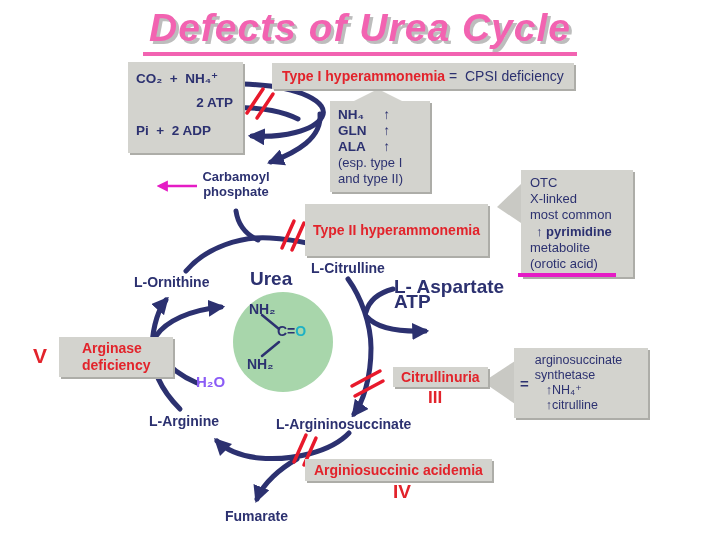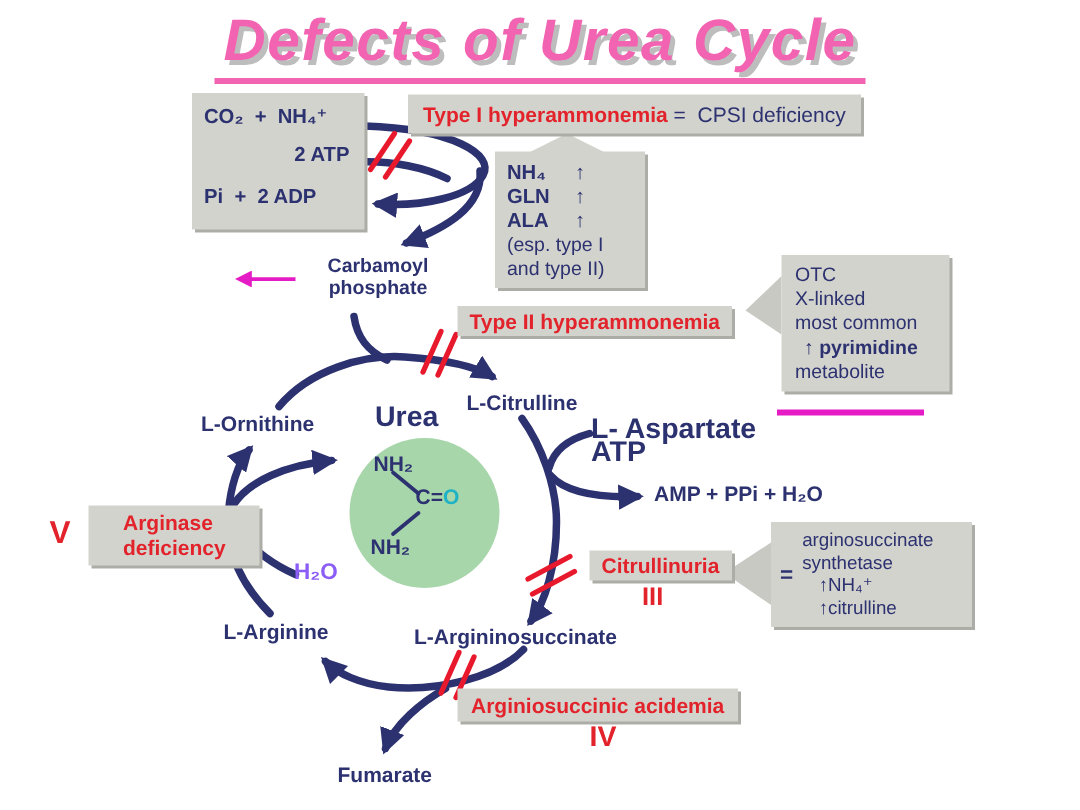--- a/index.html
+++ b/index.html
@@ -37,21 +37,21 @@
            font-size:13px;line-height:16.2px;color:#2c3170;}
   .otc-box .ind{padding-left:6px;}
   .otc-bar{left:518px;top:273px;width:98px;height:4px;background:#e51cc5;z-index:4;}
   
   .syn-box{left:514px;top:348px;width:124px;padding:5px 4px 5px 6px;z-index:3;display:flex;align-items:center;
            font-size:12.5px;color:#2c3170;}
   .syn-eq{font-size:15px;font-weight:bold;margin-right:6px;}
   .syn-lines{line-height:15px;}
   .syn-lines .ind{padding-left:11px;}
   
-  .red-box{padding:2px 8px;z-index:3;font-size:14px;}
+  .red-box{padding:18px 8px;z-index:3;font-size:14px;}
   .two-line{line-height:17px;}
   
   .lbl{position:absolute;color:#2c3170;font-weight:bold;font-size:19px;white-space:nowrap;z-index:3;}
   .lbl14{font-size:14px;}
   
   .circle{position:absolute;left:233px;top:292px;width:100px;height:100px;border-radius:50%;
           background:#a8d6ab;z-index:1;}
   svg.layer{position:absolute;left:0;top:0;z-index:2;}
 </style>
 </head>
@@ -148,41 +148,41 @@
     </div>
     <div class="mrow">
       <span>ALA</span>
       <span class="uparr">↑</span>
     </div>
     <div class="note">(esp. type I</div>
     <div class="note">and type II)</div>
   </div>
 
 
-  <div class="abs navy bold" style="left:212px;top:169px;width:80px;text-align:center;font-size:13px;line-height:15px;z-index:3;">
+  <div class="abs navy bold" style="left:196px;top:169px;width:80px;text-align:center;font-size:13px;line-height:15px;z-index:3;">
     <div>Carbamoyl</div>
     <div>phosphate</div>
   </div>
 
   <div class="abs gray red-box red" style="left:305px;top:204px;">Type II hyperammonemia</div>
 
   <div class="abs gray otc-box">
     <div>OTC</div>
     <div>X-linked</div>
     <div>most common</div>
     <div class="ind bold">↑ pyrimidine</div>
     <div>metabolite</div>
+    <div>(orotic acid)</div>
   </div>
   <div class="abs otc-bar"></div>
 
   <div class="lbl lbl14" style="left:134px;top:274px;">L-Ornithine</div>
   <div class="lbl lbl14" style="left:311px;top:260px;">L-Citrulline</div>
   <div class="lbl" style="left:394px;top:276px;">L- Aspartate</div>
   <div class="lbl" style="left:394px;top:291px;">ATP</div>
-  <div class="lbl lbl14" style="left:436px;top:321px;">AMP + PPi + H₂O</div>
   <div class="lbl lbl14" style="left:276px;top:416px;">L-Argininosuccinate</div>
   <div class="lbl lbl14" style="left:149px;top:413px;">L-Arginine</div>
   <div class="lbl lbl14" style="left:225px;top:508px;">Fumarate</div>
   <div class="abs blue bold" style="left:196px;top:373px;font-size:15px;z-index:3;">H₂O</div>
 
   <div class="abs navy bold" style="left:250px;top:268px;font-size:19px;z-index:3;">Urea</div>
   <div class="lbl" style="left:249px;top:301px;font-size:14px;">NH₂</div>
   <div class="abs bold" style="left:277px;top:323px;font-size:14px;z-index:3;">
     <span class="navy">C=</span><span class="cyan">O</span>
   </div>

